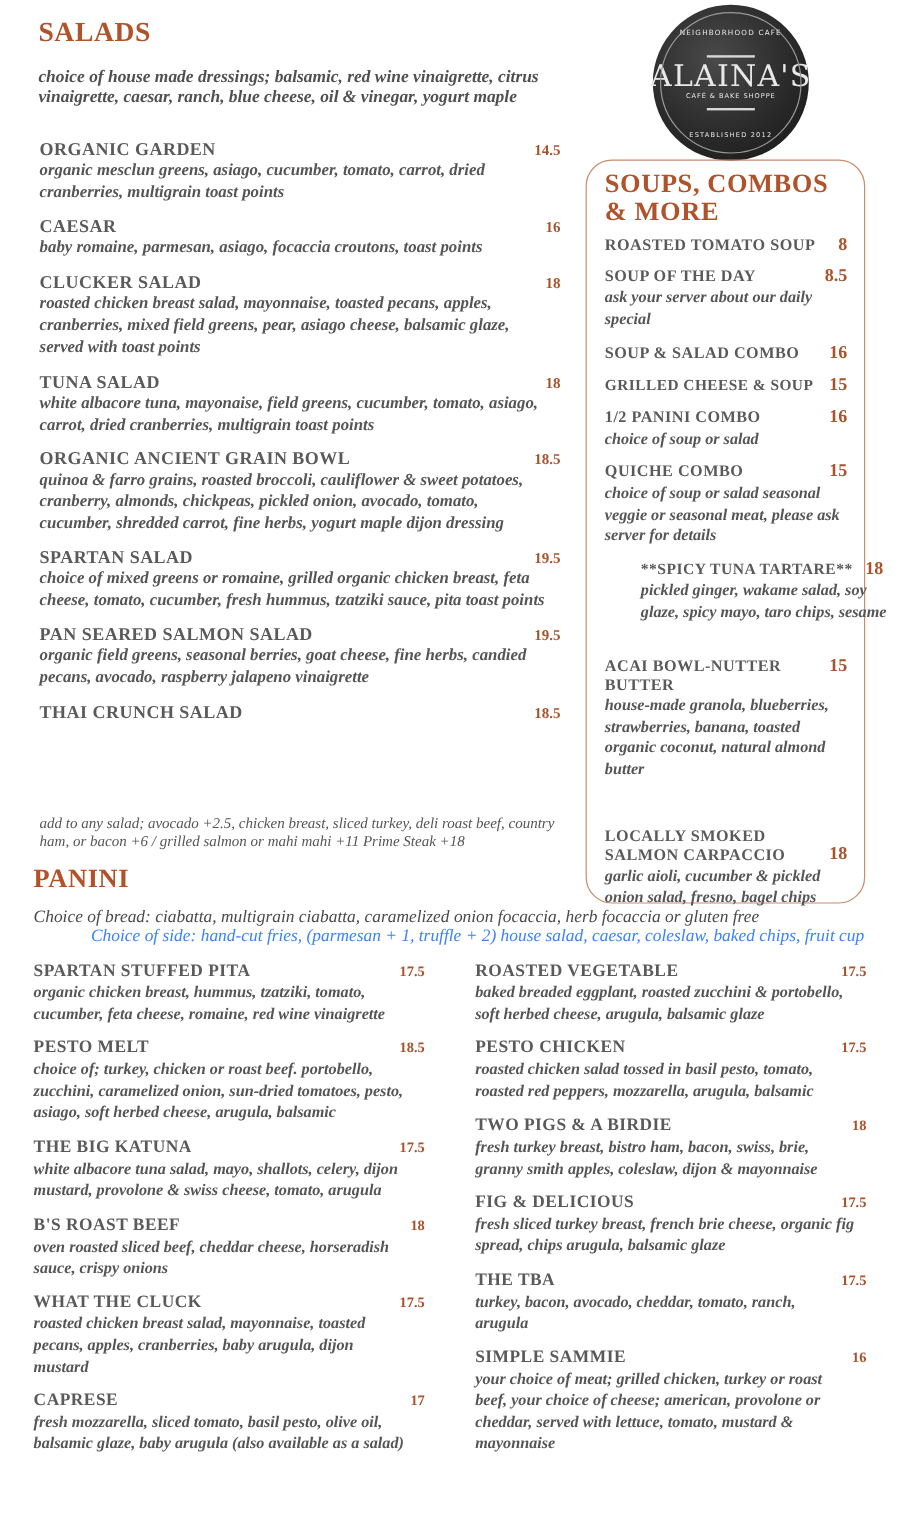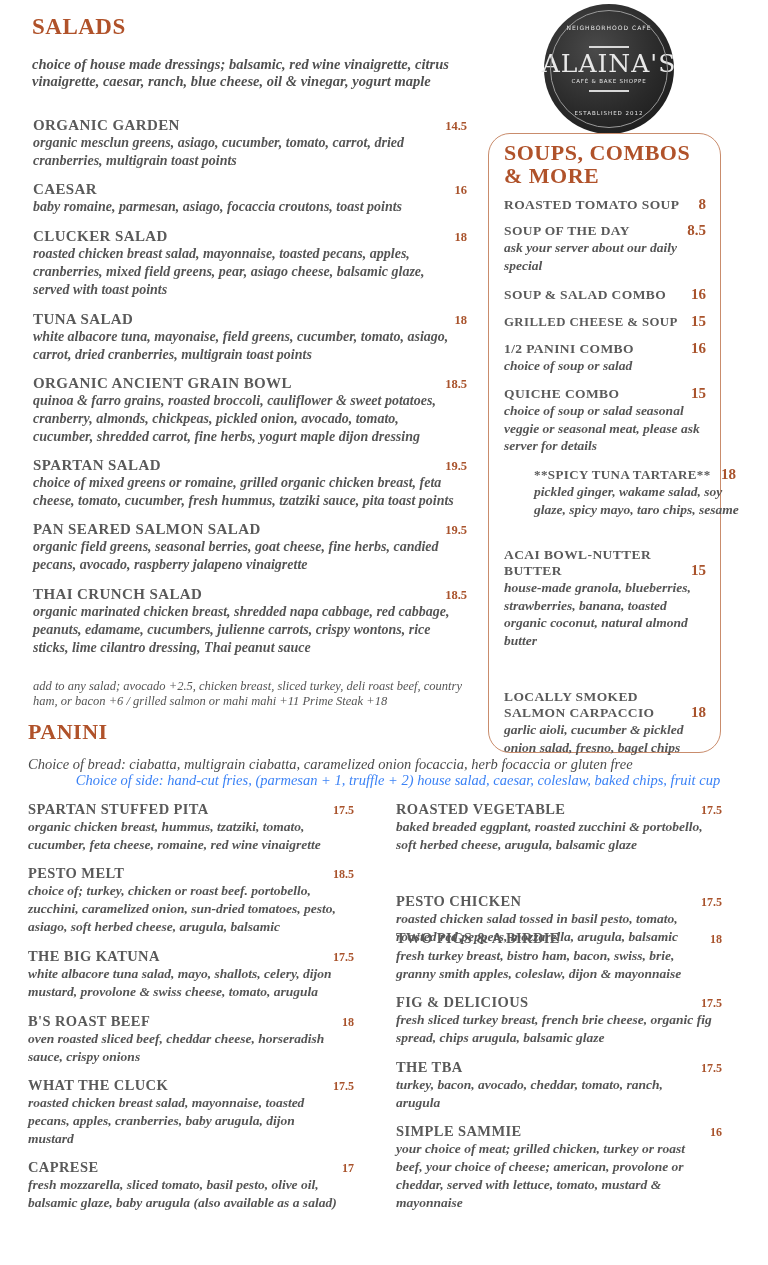--- a/index.html
+++ b/index.html
@@ -96,21 +96,20 @@
       <span class="name">PAN SEARED SALMON SALAD</span>
       <span class="price">19.5</span>
     </div>
   <div class="desc" style="width:420px;">organic field greens, seasonal berries, goat cheese, fine herbs, candied pecans, avocado, raspberry jalapeno vinaigrette</div>
 </div>
 <div class="item salad" style="left:33px; top:586px; width:434px;">
   <div class="row">
       <span class="name">THAI CRUNCH SALAD</span>
       <span class="price">18.5</span>
     </div>
-  <div class="desc">organic marinated chicken breast, shredded napa cabbage, red cabbage, peanuts, edamame, cucumbers, julienne carrots, crispy wontons, rice sticks, lime cilantro dressing, Thai peanut sauce</div>
 </div>
 <div class="addon" style="left:33px; top:679px; width:430px;">add to any salad; avocado +2.5, chicken breast, sliced turkey, deli roast beef, country ham, or bacon +6 / grilled salmon or mahi mahi +11 Prime Steak +18</div>
 
 <div class="logo">
   <div class="ring"></div>
   <div class="top">NEIGHBORHOOD CAFE</div>
   <div class="bar"></div>
   <div class="brand">ALAINA'S</div>
   <div class="sub">CAFÉ &amp; BAKE SHOPPE</div>
   <div class="bar"></div>
@@ -161,21 +160,21 @@
   <div class="desc" style="width:205px;">choice of soup or salad seasonal veggie or seasonal meat, please ask server for details</div>
 </div>
 <div class="item soup" style="left:534px; top:466px; width:202px;">
   <div class="row">
       <span class="name" style="font-size:13px;">**SPICY TUNA TARTARE**</span>
       <span class="price">18</span>
     </div>
   <div class="desc" style="width:205px;">pickled ginger, wakame salad, soy glaze, spicy mayo, taro chips, sesame</div>
 </div>
 <div class="item soup" style="left:504px; top:547px; width:202px;">
-  <div class="row" style="align-items:flex-end;gap:23px;">
+  <div class="row" style="gap:23px;">
       <span class="name" style="width:150px; line-height:16px;">ACAI BOWL-NUTTER BUTTER</span>
       <span class="price">15</span>
     </div>
   <div class="desc" style="width:205px;">house-made granola, blueberries, strawberries, banana, toasted organic coconut, natural almond butter</div>
 </div>
 <div class="item soup" style="left:504px; top:689px; width:202px;">
   <div class="row" style="align-items:flex-end;">
       <span class="name" style="width:160px; line-height:16px;">LOCALLY SMOKED SALMON CARPACCIO</span>
       <span class="price">18</span>
     </div>
@@ -229,21 +228,21 @@
   <div class="desc" style="width:330px;">fresh mozzarella, sliced tomato, basil pesto, olive oil, balsamic glaze, baby arugula (also available as a salad)</div>
 </div>
 
 <div class="item panini" style="left:396px; top:801px; width:326px;">
   <div class="row">
       <span class="name">ROASTED VEGETABLE</span>
       <span class="price">17.5</span>
     </div>
   <div class="desc" style="width:330px;">baked breaded eggplant, roasted zucchini &amp; portobello, soft herbed cheese, arugula, balsamic glaze</div>
 </div>
-<div class="item panini" style="left:396px; top:865px; width:326px;margin-top:28px;">
+<div class="item panini" style="left:396px; top:865px; width:326px;">
   <div class="row">
       <span class="name">PESTO CHICKEN</span>
       <span class="price">17.5</span>
     </div>
   <div class="desc" style="width:305px;">roasted chicken salad tossed in basil pesto, tomato, roasted red peppers, mozzarella, arugula, balsamic</div>
 </div>
 <div class="item panini" style="left:396px; top:930px; width:326px;">
   <div class="row">
       <span class="name">TWO PIGS &amp; A BIRDIE</span>
       <span class="price">18</span>

